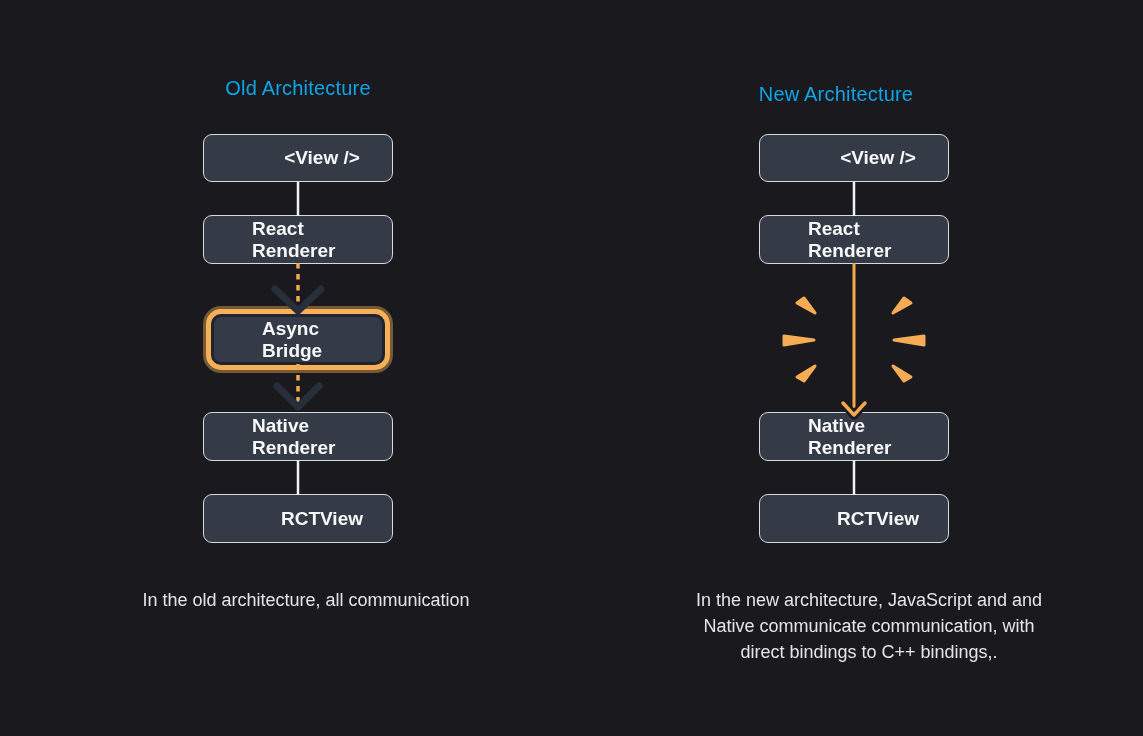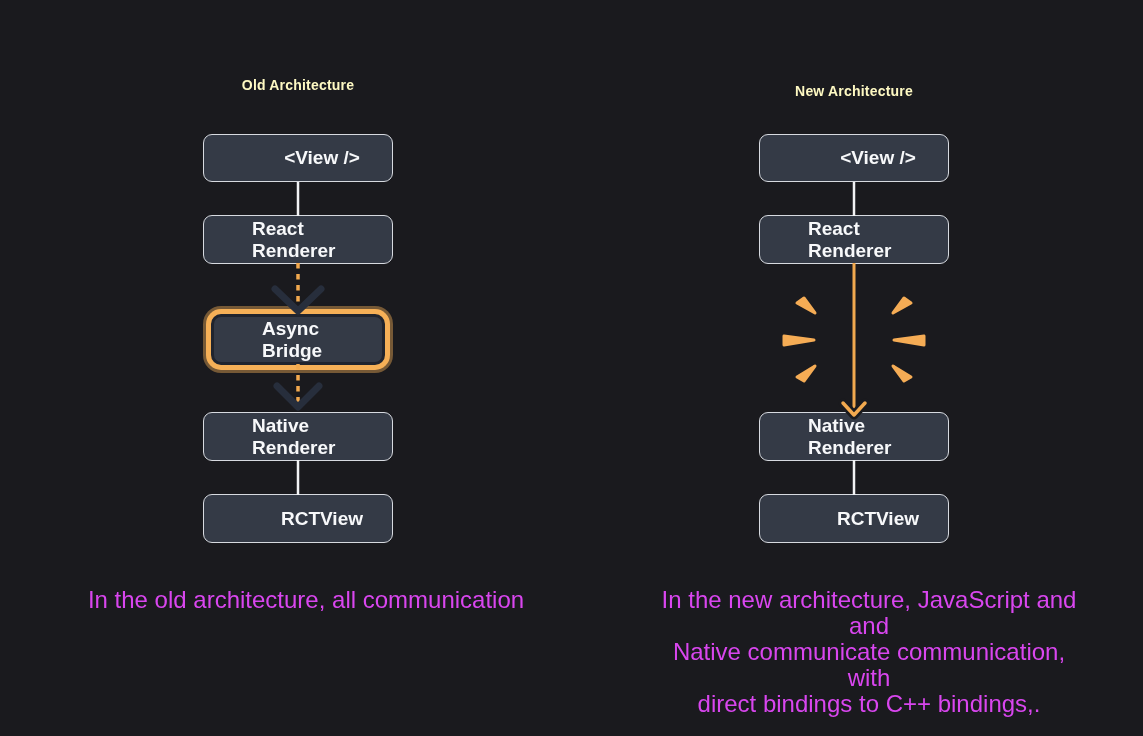--- a/index.html
+++ b/index.html
@@ -11,24 +11,23 @@
   }
   .canvas {
     position: relative;
     width: 1143px; height: 736px;
     background: #1A1A1E;
   }
   .col-title {
     position: absolute;
     width: 190px;
     text-align: center;
-    font-size: 14px;
+    font-size: 20px;
     letter-spacing: 0.2px;
-    color: #fef9c3;
-    font-weight: bold;
+    color: #0ea5e9;
   }
   .node {
     position: absolute;
     box-sizing: border-box;
     display: flex;
     align-items: center;
     justify-content: center;
     background: #343A46;
     border: 1.5px solid #D7DAE0;
     border-radius: 9px;
@@ -46,33 +45,33 @@
   .connectors {
     position: absolute;
     left: 0; top: 0;
     z-index: 3;
     pointer-events: none;
   }
   .caption {
     position: absolute;
     width: 440px;
     text-align: center;
-    font-size: 24px;
+    font-size: 18px;
     line-height: 26px;
-    color: #d946ef;
+    color: #e5e5e5;
     z-index: 2;
   }
 </style>
 </head>
 <body>
 
 <div class="canvas">
 
   <div class="col-title" style="left:203px; top:77px;">Old Architecture</div>
-  <div class="col-title" style="left:759px; top:83px;">New Architecture</div>
+  <div class="col-title" style="left:741px; top:83px;">New Architecture</div>
 
   <div class="node" style="left:203px; top:134px; width:190px; height:48px;">&lt;View /&gt;</div>
   <div class="node" style="left:203px; top:215px; width:190px; height:49px;">React Renderer</div>
   <div class="node bridge" style="left:211px; top:314px; width:174px; height:51px;">Async Bridge</div>
   <div class="node" style="left:203px; top:412px; width:190px; height:49px;">Native Renderer</div>
   <div class="node" style="left:203px; top:494px; width:190px; height:49px;">RCTView</div>
 
   <div class="node" style="left:759px; top:134px; width:190px; height:48px;">&lt;View /&gt;</div>
   <div class="node" style="left:759px; top:215px; width:190px; height:49px;">React Renderer</div>
   <div class="node" style="left:759px; top:412px; width:190px; height:49px;">Native Renderer</div>

